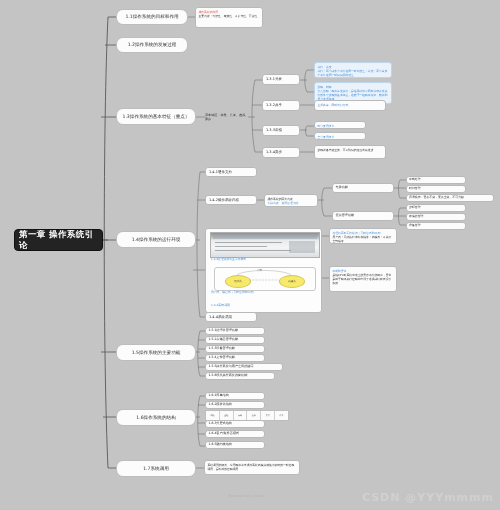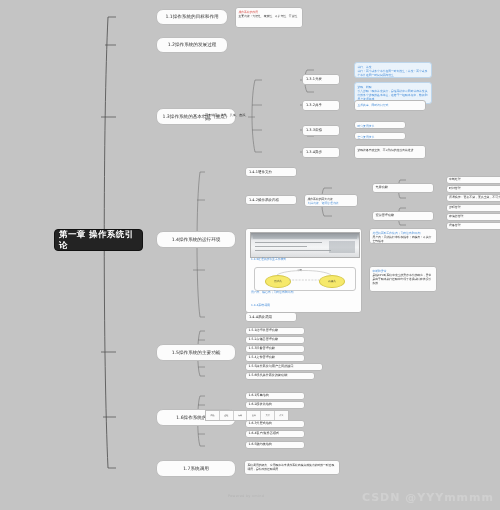--- a/index.html
+++ b/index.html
@@ -22,21 +22,20 @@
   .node {
     position: absolute;
     box-sizing: border-box;
     background: #fdfdfd;
     border: 0.6px solid #b9b9b9;
     border-radius: 3px;
     color: #2a2a2a;
     line-height: 1.25;
     overflow: hidden;
     padding: 1.5px 3px;
-    margin-left: 40px;
   }
   .root {
     background: #232323;
     border: 1px solid #111;
     border-radius: 4px;
     color: #ffffff;
     font-size: 8.5px;
     font-weight: bold;
     letter-spacing: 0.4px;
     display: flex;

